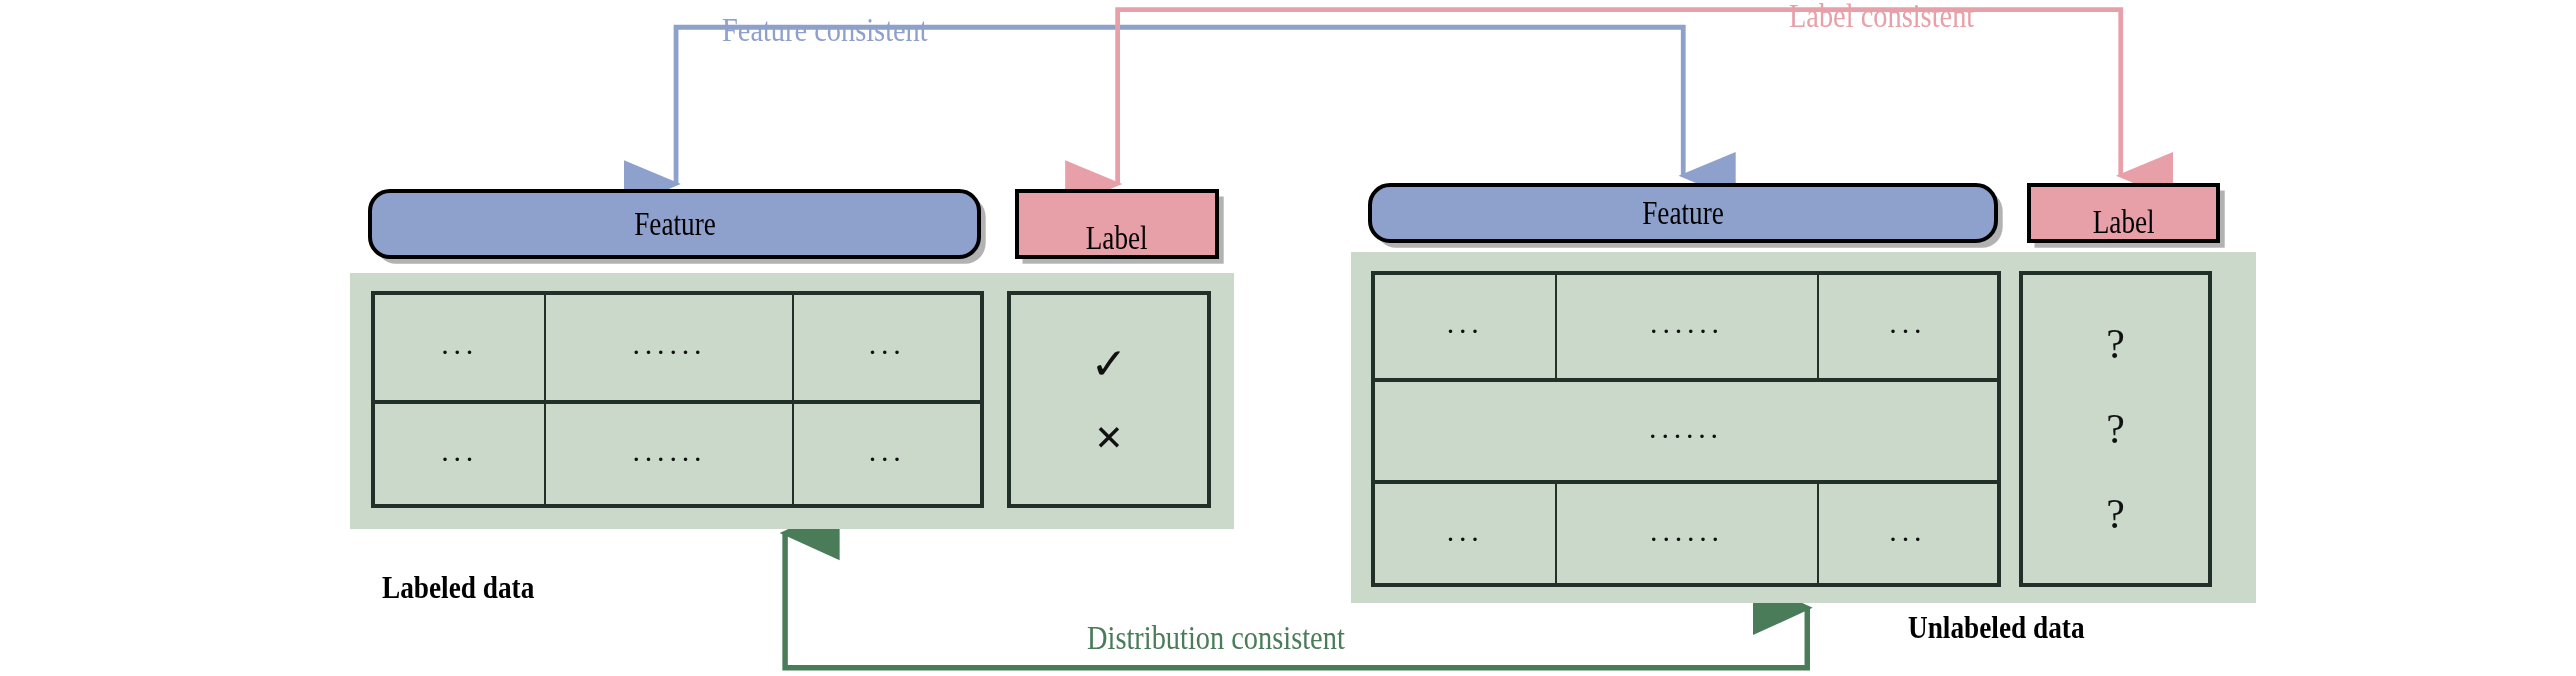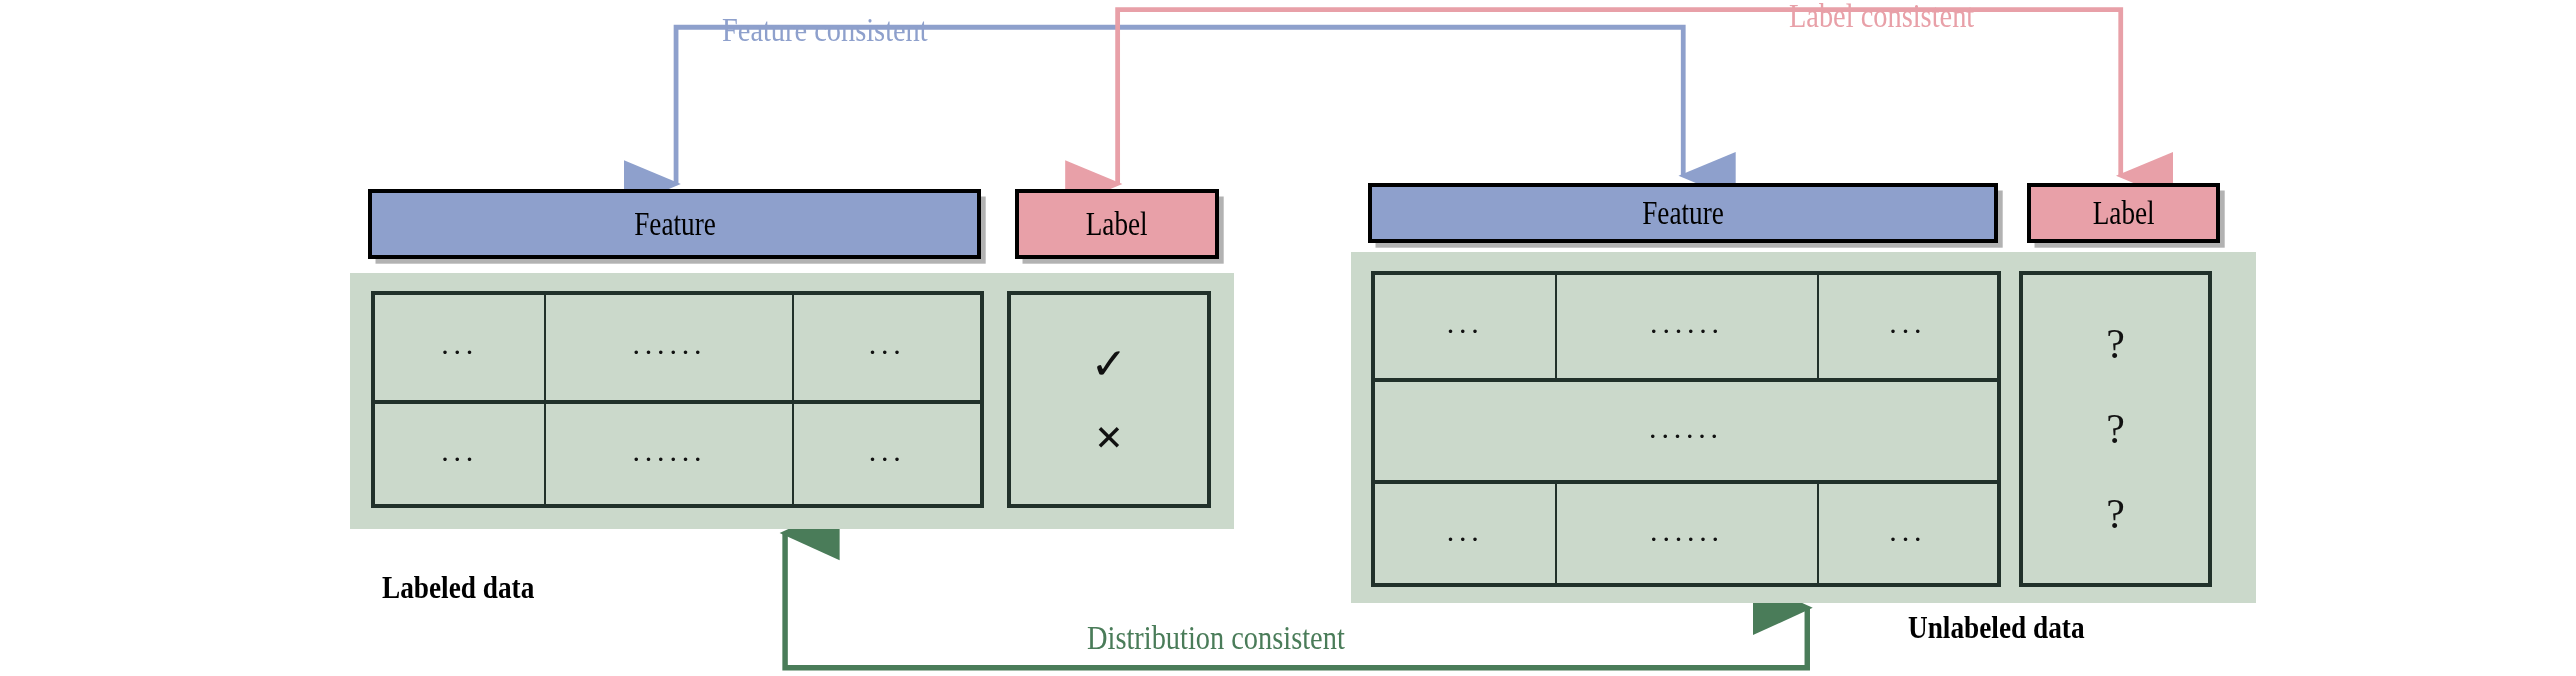--- a/index.html
+++ b/index.html
@@ -9,22 +9,22 @@
   svg.wires{position:absolute;left:0;top:0;width:2576px;height:676px;pointer-events:none;}
 
   
   .hdrbox{position:absolute;box-sizing:border-box;
           display:flex;align-items:center;justify-content:center;
           border:4.8px solid #000000;
           box-shadow:6.1px 6.1px 0 -1.4px rgba(0,0,0,0.30);
           color:#000;}
   .hdrbox span{font-size:34px;line-height:1;font-weight:400;
                transform:scaleX(0.80);display:inline-block;white-space:nowrap;}
-  .blue{background:#8EA0CC;}
-  .pink{background:#E8A0A8;}
+  .blue{background:#8EA0CC;border-radius:22px;}
+  .pink{background:#E8A0A8;align-items:flex-end;}
 
   
   .panel{position:absolute;background:#CBD9CB;}
 
   
   .gtable{position:absolute;box-sizing:border-box;
           border:4.1px solid #21312A;background:#CBD9CB;}
   .grow{display:flex;box-sizing:border-box;}
   .grow + .grow{border-top:4.1px solid #21312A;}
   .gcell{box-sizing:border-box;display:flex;align-items:center;justify-content:center;

